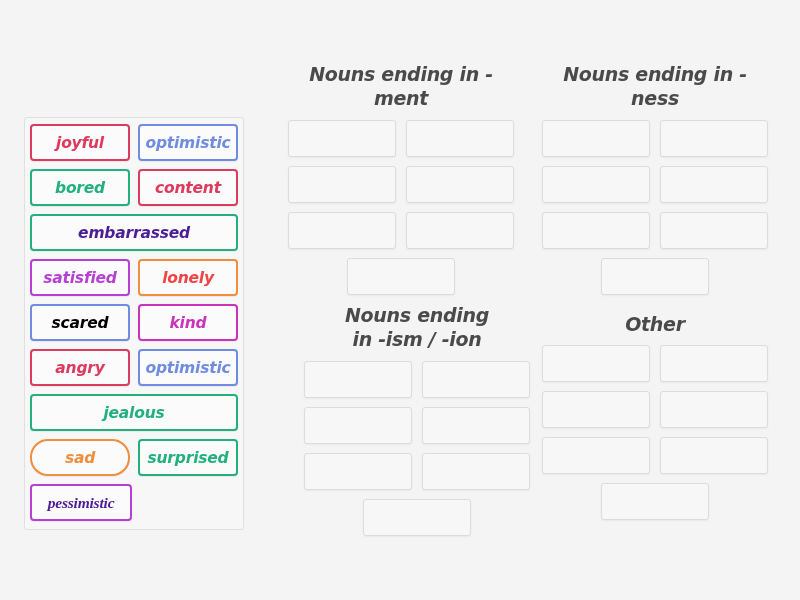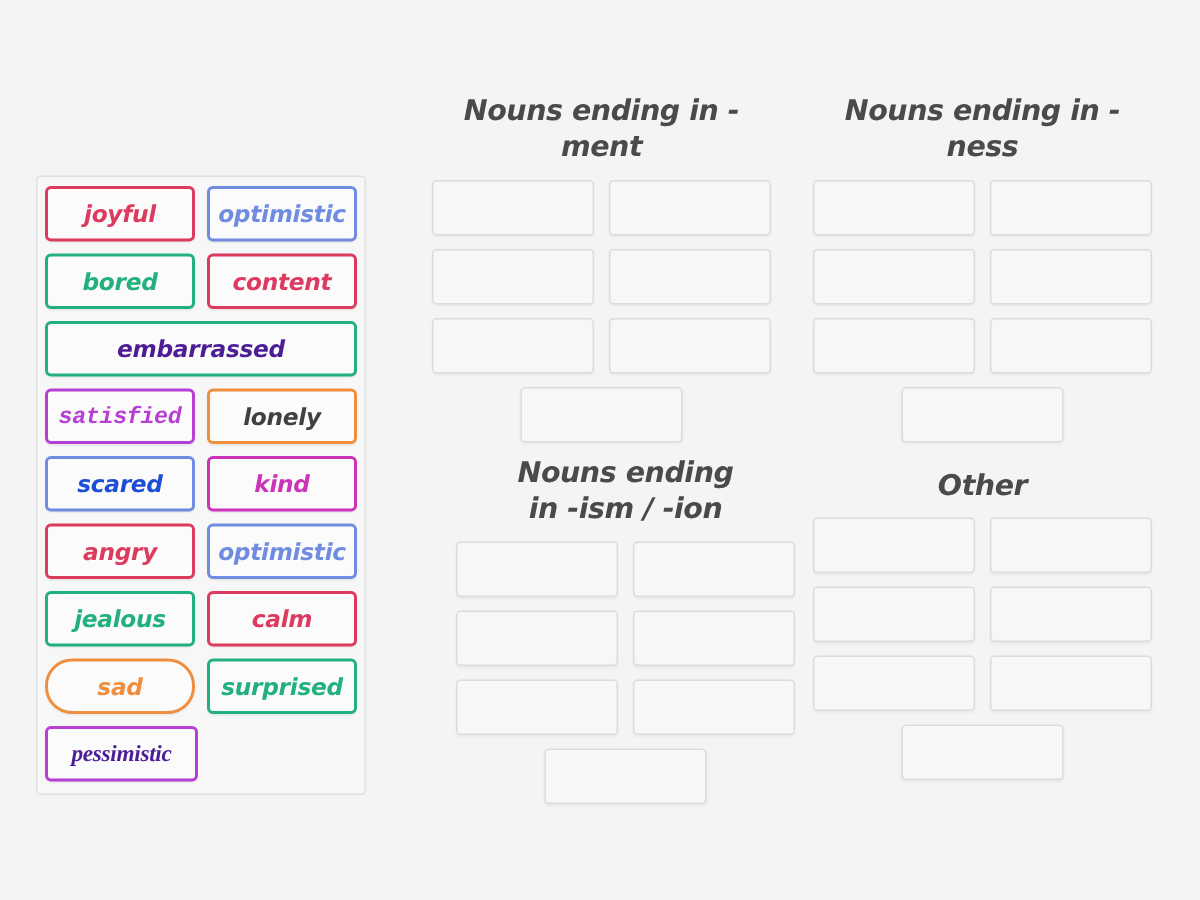--- a/index.html
+++ b/index.html
@@ -122,34 +122,33 @@
         <div class="word-card" style="border-color: rgb(111, 140, 224); color: rgb(111, 140, 224);">optimistic</div>
       </div>
       <div class="bank-row">
         <div class="word-card" style="border-color: rgb(34, 176, 125); color: rgb(34, 176, 125);">bored</div>
         <div class="word-card" style="border-color: rgb(220, 58, 94); color: rgb(220, 58, 94);">content</div>
       </div>
       <div class="bank-row">
         <div class="word-card" style="border-color: rgb(34, 176, 125); color: #4c1d95;">embarrassed</div>
       </div>
       <div class="bank-row">
-        <div class="word-card" style="border-color: rgb(183, 63, 212); color: rgb(183, 63, 212); font-family: Liberation Mono, monospace;">satisfied</div>
-        <div class="word-card" style="border-color: rgb(239, 142, 60); color: #404040;">lonely</div>
-      </div>
-      <div class="bank-row">
-        <div class="word-card" style="border-color: rgb(111, 140, 224); color: #1d4ed8;">scared</div>
+        <div class="word-card" style="border-color: rgb(183, 63, 212); color: rgb(183, 63, 212);">satisfied</div>
+        <div class="word-card" style="border-color: rgb(239, 142, 60); color: #ef4444;">lonely</div>
+      </div>
+      <div class="bank-row">
+        <div class="word-card" style="border-color: rgb(111, 140, 224); color: #000000;">scared</div>
         <div class="word-card" style="border-color: rgb(204, 51, 187); color: rgb(204, 51, 187);">kind</div>
       </div>
       <div class="bank-row">
         <div class="word-card" style="border-color: rgb(220, 58, 94); color: rgb(220, 58, 94);">angry</div>
         <div class="word-card" style="border-color: rgb(111, 140, 224); color: rgb(111, 140, 224);">optimistic</div>
       </div>
       <div class="bank-row">
         <div class="word-card" style="border-color: rgb(34, 176, 125); color: rgb(34, 176, 125);">jealous</div>
-        <div class="word-card" style="border-color: rgb(220, 58, 94); color: rgb(220, 58, 94);">calm</div>
       </div>
       <div class="bank-row">
         <div class="word-card" style="border-color: rgb(239, 142, 60); color: rgb(239, 142, 60); border-radius: 18px;">sad</div>
         <div class="word-card" style="border-color: rgb(34, 176, 125); color: rgb(34, 176, 125);">surprised</div>
       </div>
       <div class="bank-row">
         <div class="word-card" style="border-color: rgb(183, 63, 212); color: #4c1d95; font-family: Liberation Serif, serif;">pessimistic</div>
         <div class="word-card empty-slot"></div>
       </div>
     </div>

